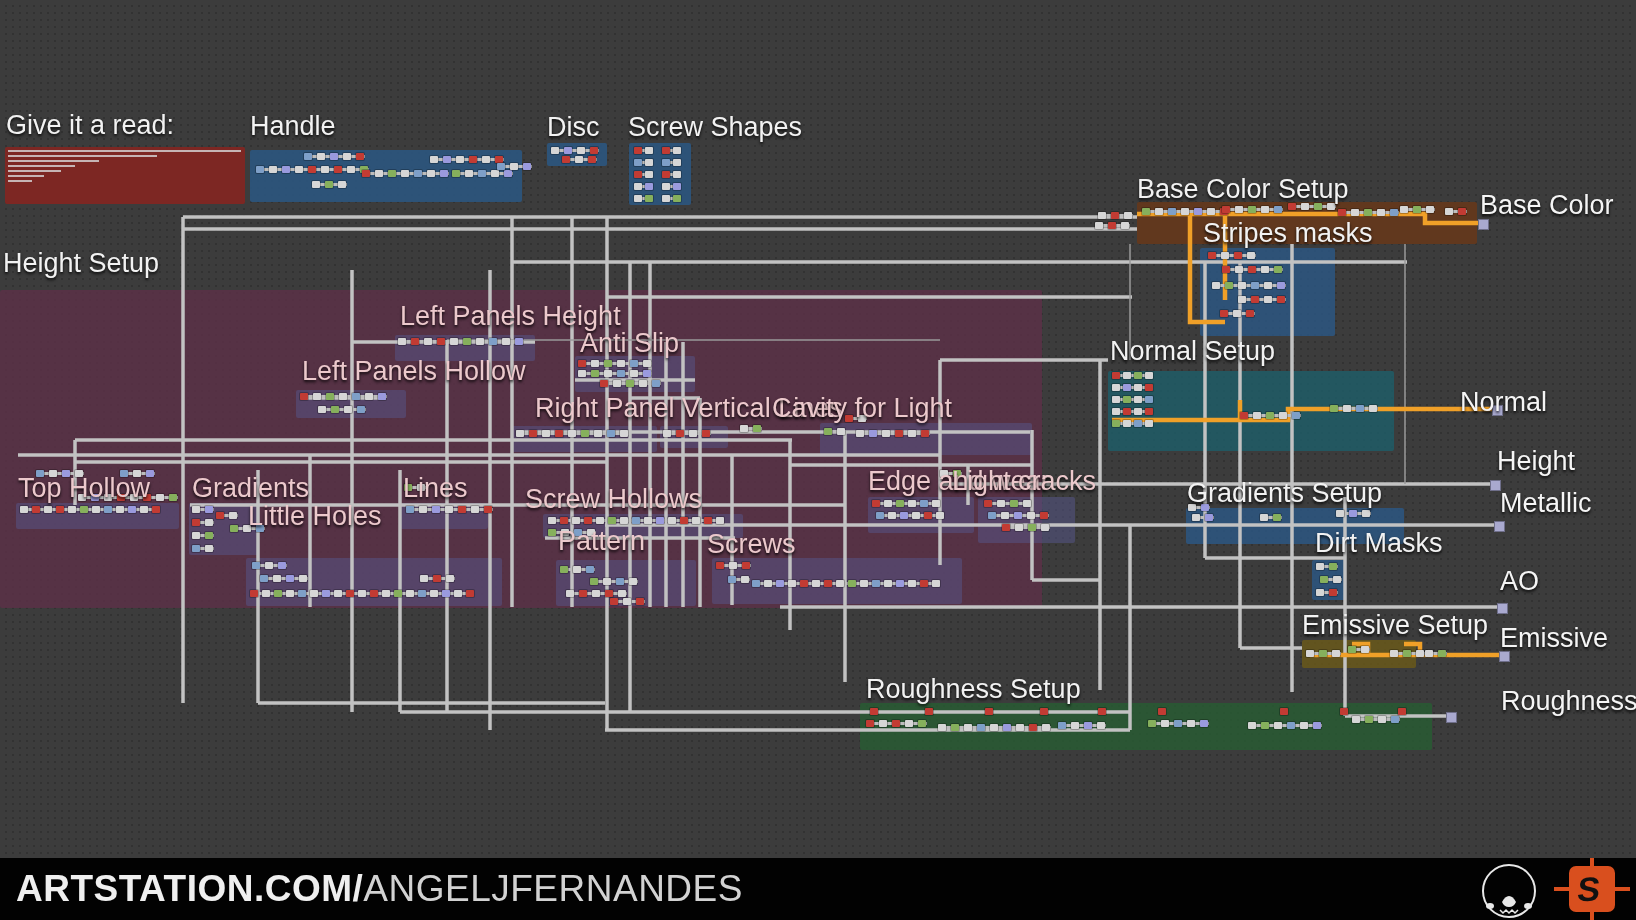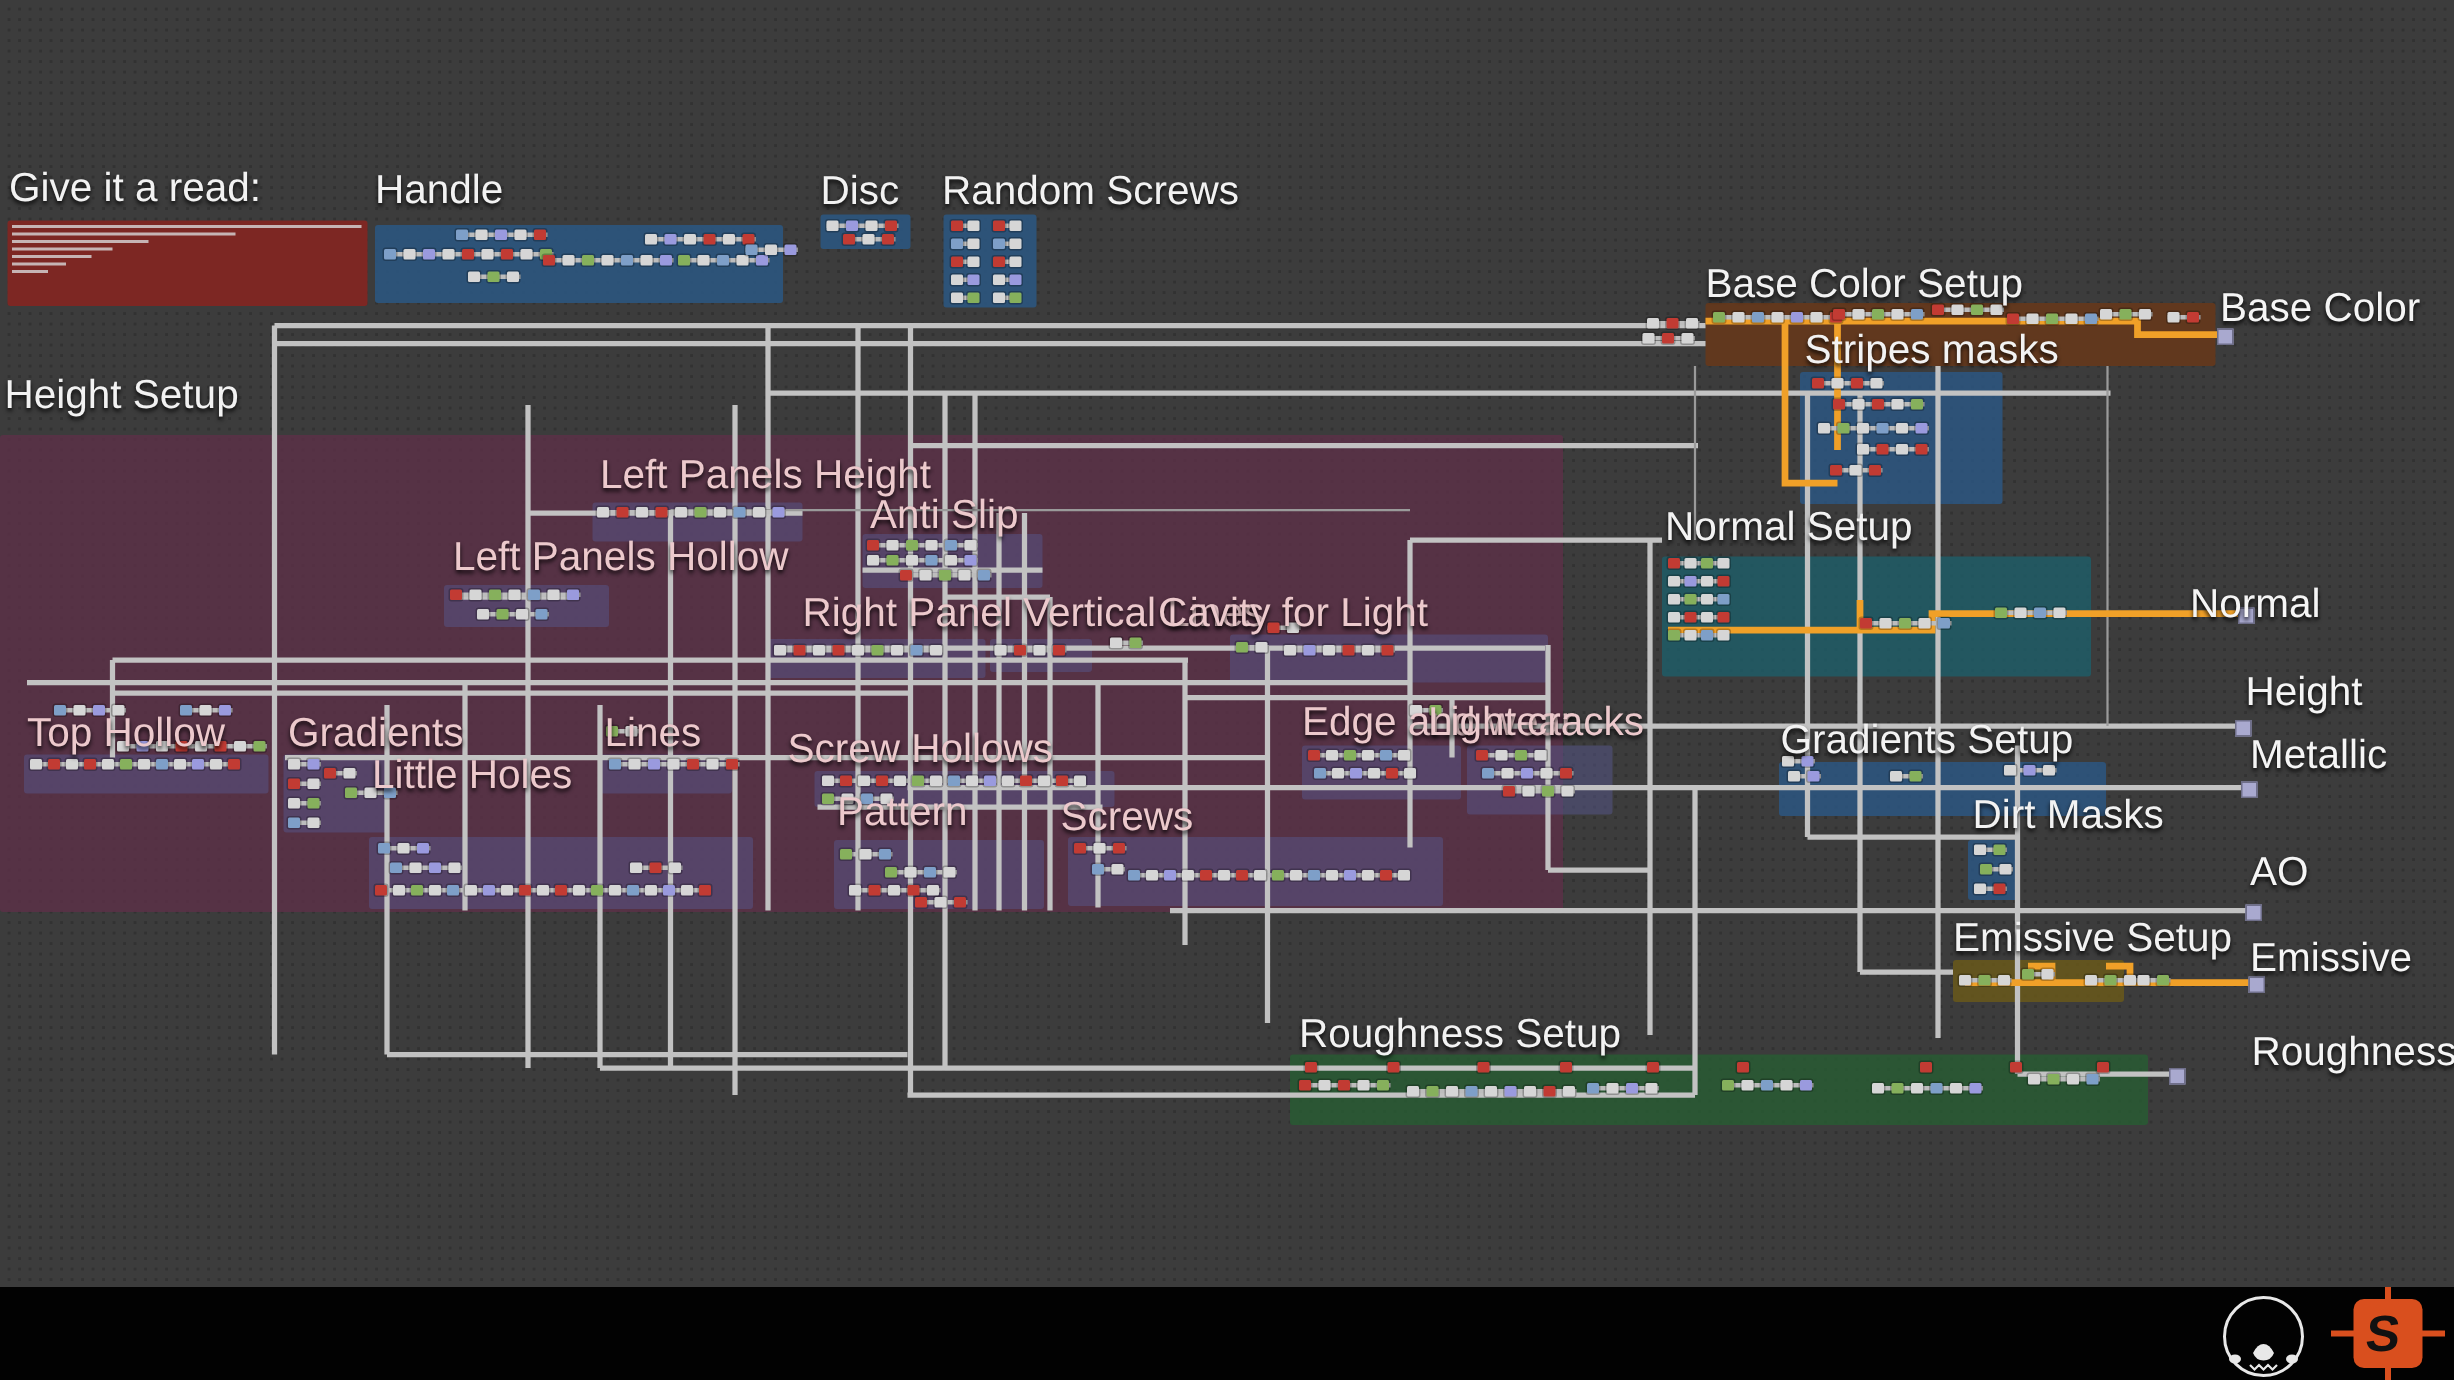--- a/index.html
+++ b/index.html
@@ -897,21 +897,21 @@
       <div class="connector" style="left: 1490px; top: 480px;"></div>
       <div class="connector" style="left: 1494px; top: 521px;"></div>
       <div class="connector" style="left: 1497px; top: 603px;"></div>
       <div class="connector" style="left: 1499px; top: 651px;"></div>
       <div class="connector" style="left: 1446px; top: 712px;"></div>
     </div>
   <div id="labels-layer">
       <span class="lbl" style="left: 6px; top: 112px;">Give it a read:</span>
       <span class="lbl" style="left: 250px; top: 113px;">Handle</span>
       <span class="lbl" style="left: 547px; top: 114px;">Disc</span>
-      <span class="lbl" style="left: 628px; top: 114px;">Random Screws</span>
+      <span class="lbl" style="left: 628px; top: 114px;">Screw Shapes</span>
       <span class="lbl" style="left: 1137px; top: 176px;">Base Color Setup</span>
       <span class="lbl" style="left: 1203px; top: 220px;">Stripes masks</span>
       <span class="lbl" style="left: 3px; top: 250px;">Height Setup</span>
       <span class="lbl pink" style="left: 400px; top: 303px;">Left Panels Height</span>
       <span class="lbl pink" style="left: 302px; top: 358px;">Left Panels Hollow</span>
       <span class="lbl pink" style="left: 580px; top: 330px;">Anti Slip</span>
       <span class="lbl pink" style="left: 535px; top: 395px;">Right Panel Vertical Lines</span>
       <span class="lbl pink" style="left: 772px; top: 395px;">Cavity for Light</span>
       <span class="lbl pink" style="left: 18px; top: 475px;">Top Hollow</span>
       <span class="lbl pink" style="left: 192px; top: 475px;">Gradients</span>
@@ -930,20 +930,21 @@
       <span class="out-lbl" style="left: 1480px; top: 192px;">Base Color</span>
       <span class="out-lbl" style="left: 1460px; top: 389px;">Normal</span>
       <span class="out-lbl" style="left: 1497px; top: 448px;">Height</span>
       <span class="out-lbl" style="left: 1500px; top: 490px;">Metallic</span>
       <span class="out-lbl" style="left: 1500px; top: 568px;">AO</span>
       <span class="out-lbl" style="left: 1500px; top: 625px;">Emissive</span>
       <span class="out-lbl" style="left: 1501px; top: 688px;">Roughness</span>
     </div>
 
   <div id="footer">
+    <div class="site"><span class="bold">ARTSTATION.COM/</span><span class="light">ANGELJFERNANDES</span></div>
     <div class="logos">
       <svg width="62" height="62" viewBox="0 0 62 62">
         <circle cx="31" cy="33" r="26" fill="none" stroke="#e8e8e8" stroke-width="2"></circle>
         <ellipse cx="12" cy="48" rx="4" ry="3" fill="#e8e8e8"></ellipse>
         <ellipse cx="50" cy="48" rx="4" ry="3" fill="#e8e8e8"></ellipse>
         <path d="M24 44 q3 -6 7 -6 q4 0 7 6 q-2 5 -7 5 q-5 0 -7 -5 Z" fill="#e8e8e8"></path>
         <path d="M22 52 l3 3 l3 -3 l3 3 l3 -3 l3 3 l3 -3" fill="none" stroke="#e8e8e8" stroke-width="1.5"></path>
       </svg>
       <svg width="76" height="62" viewBox="0 0 76 62">
         <line x1="0" y1="31" x2="76" y2="31" stroke="#d94f1e" stroke-width="4"></line>

